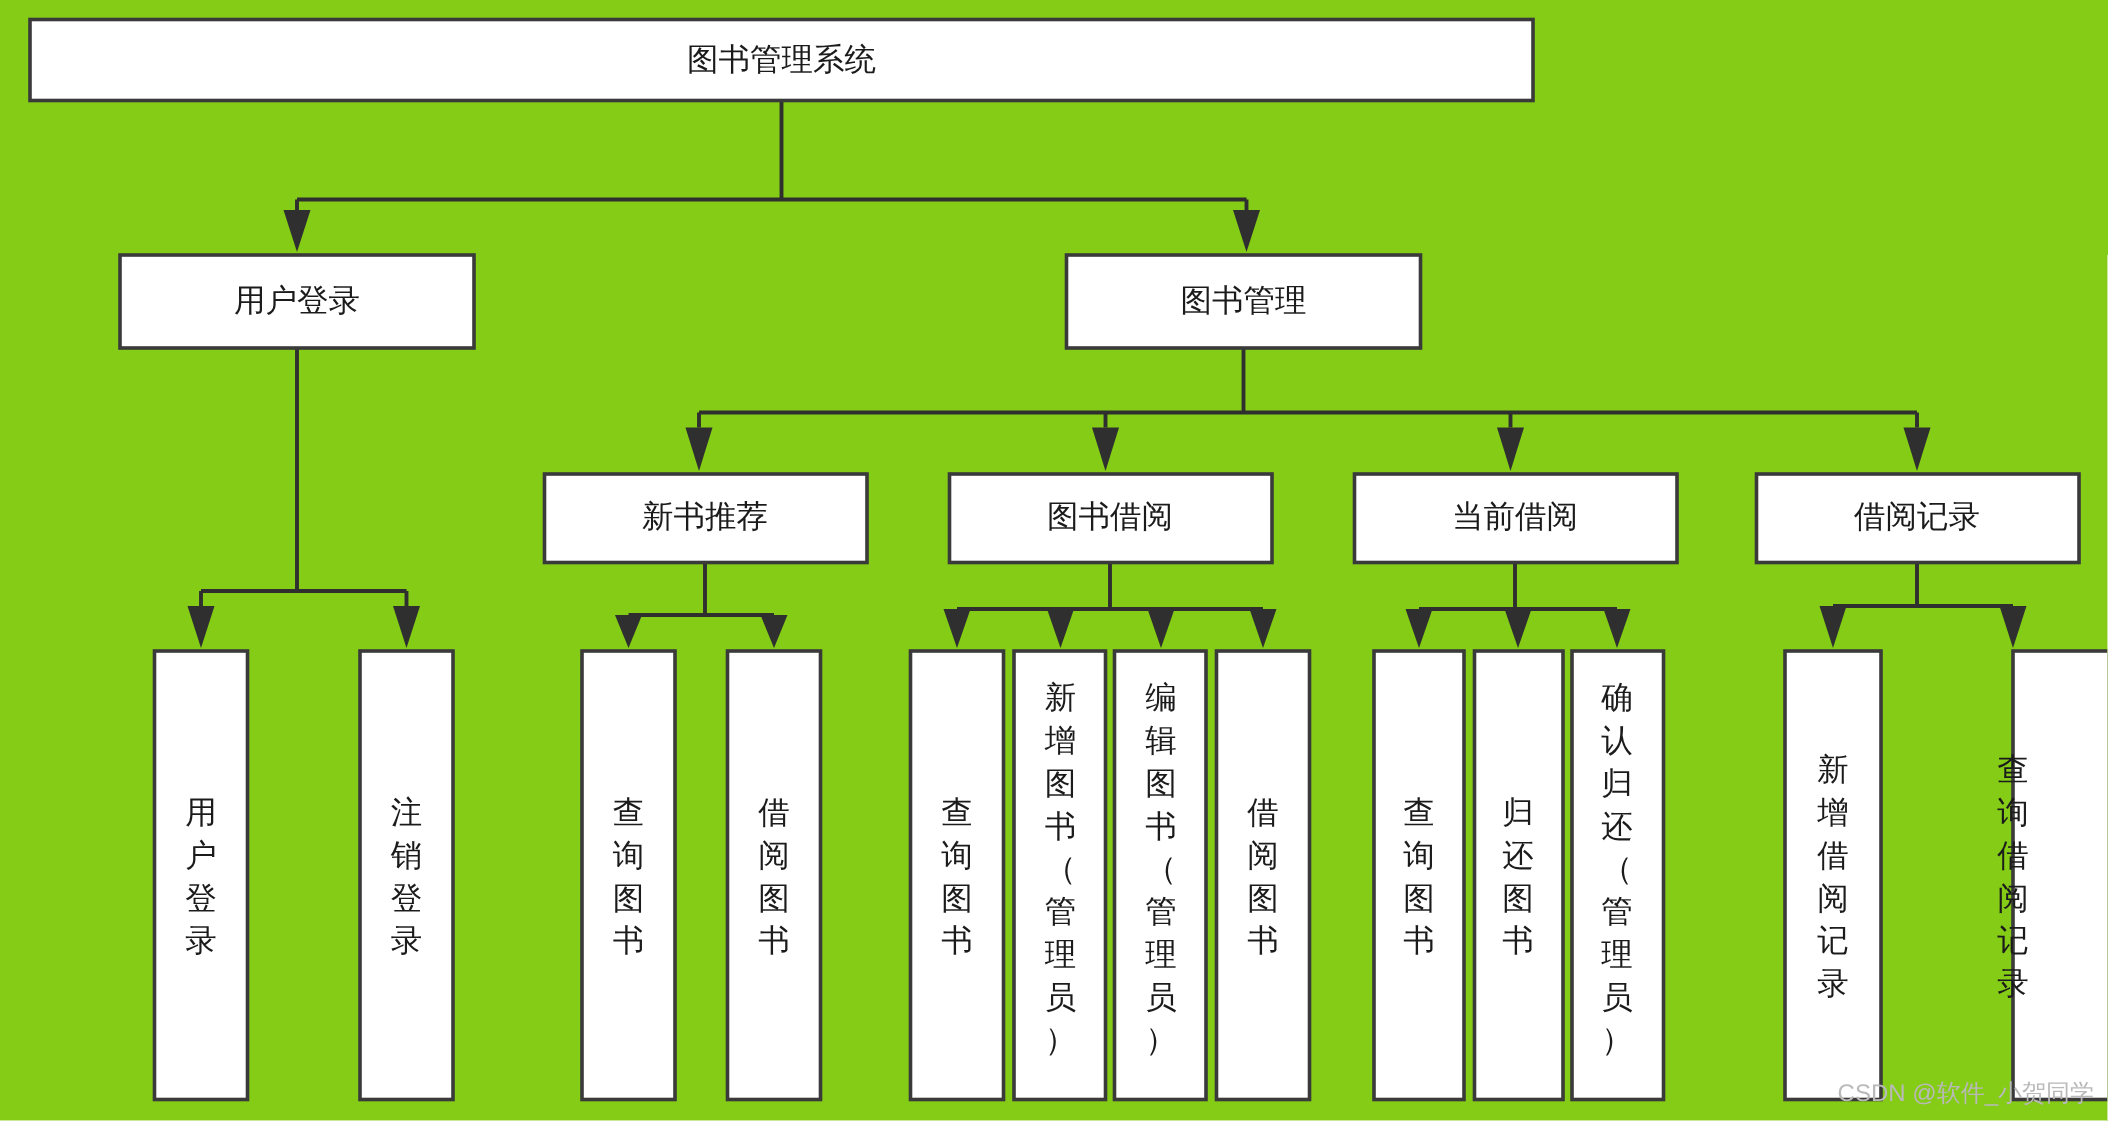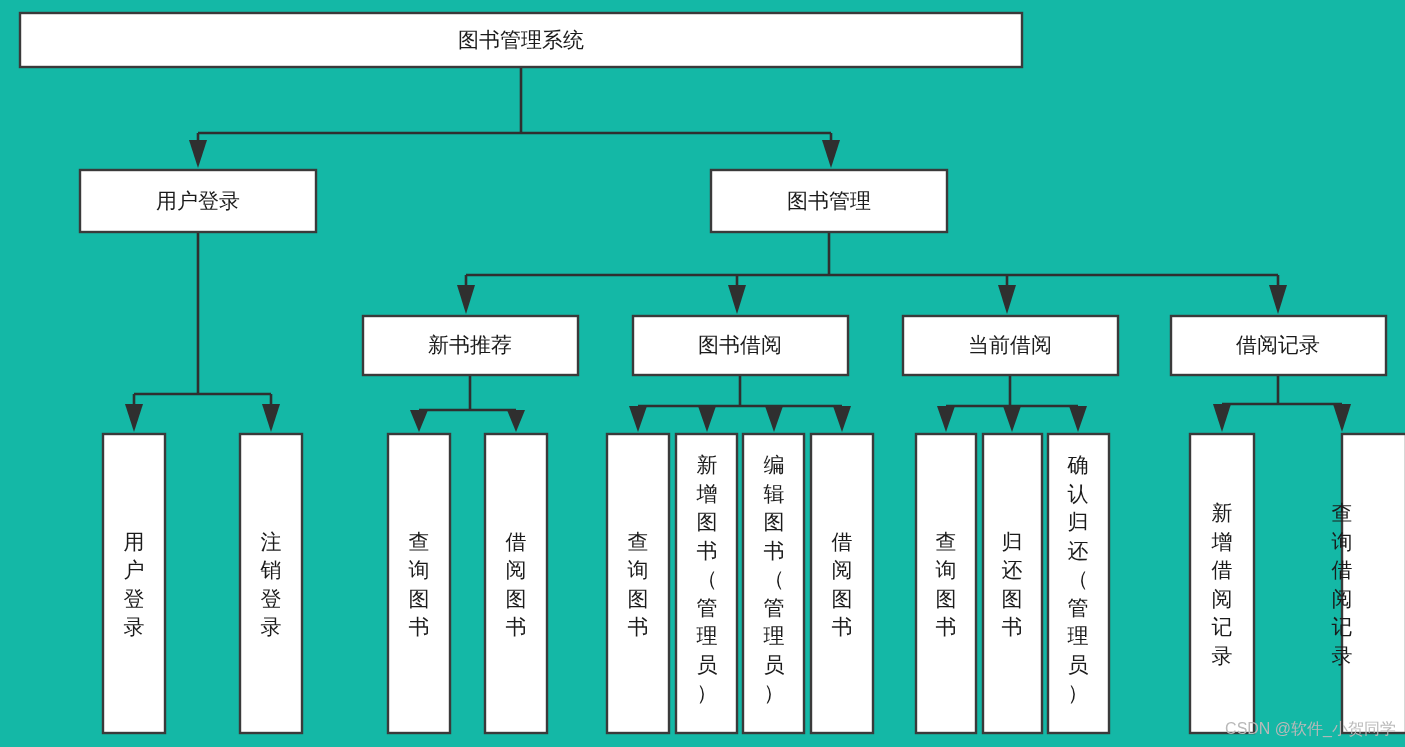--- a/index.html
+++ b/index.html
@@ -7,21 +7,21 @@
     padding: 0;
     background: #ffffff;
   }
   body {
     font-family: "Liberation Sans", "DejaVu Sans", sans-serif;
   }
   #diagram-root {
     position: relative;
     width: 1405px;
     height: 747px;
-    background: #14b8a6;
+    background: #84cc16;
     overflow: hidden;
   }
   svg#flowchart {
     position: absolute;
     left: 0;
     top: 0;
     width: 1405px;
     height: 747px;
     display: block;
   }

